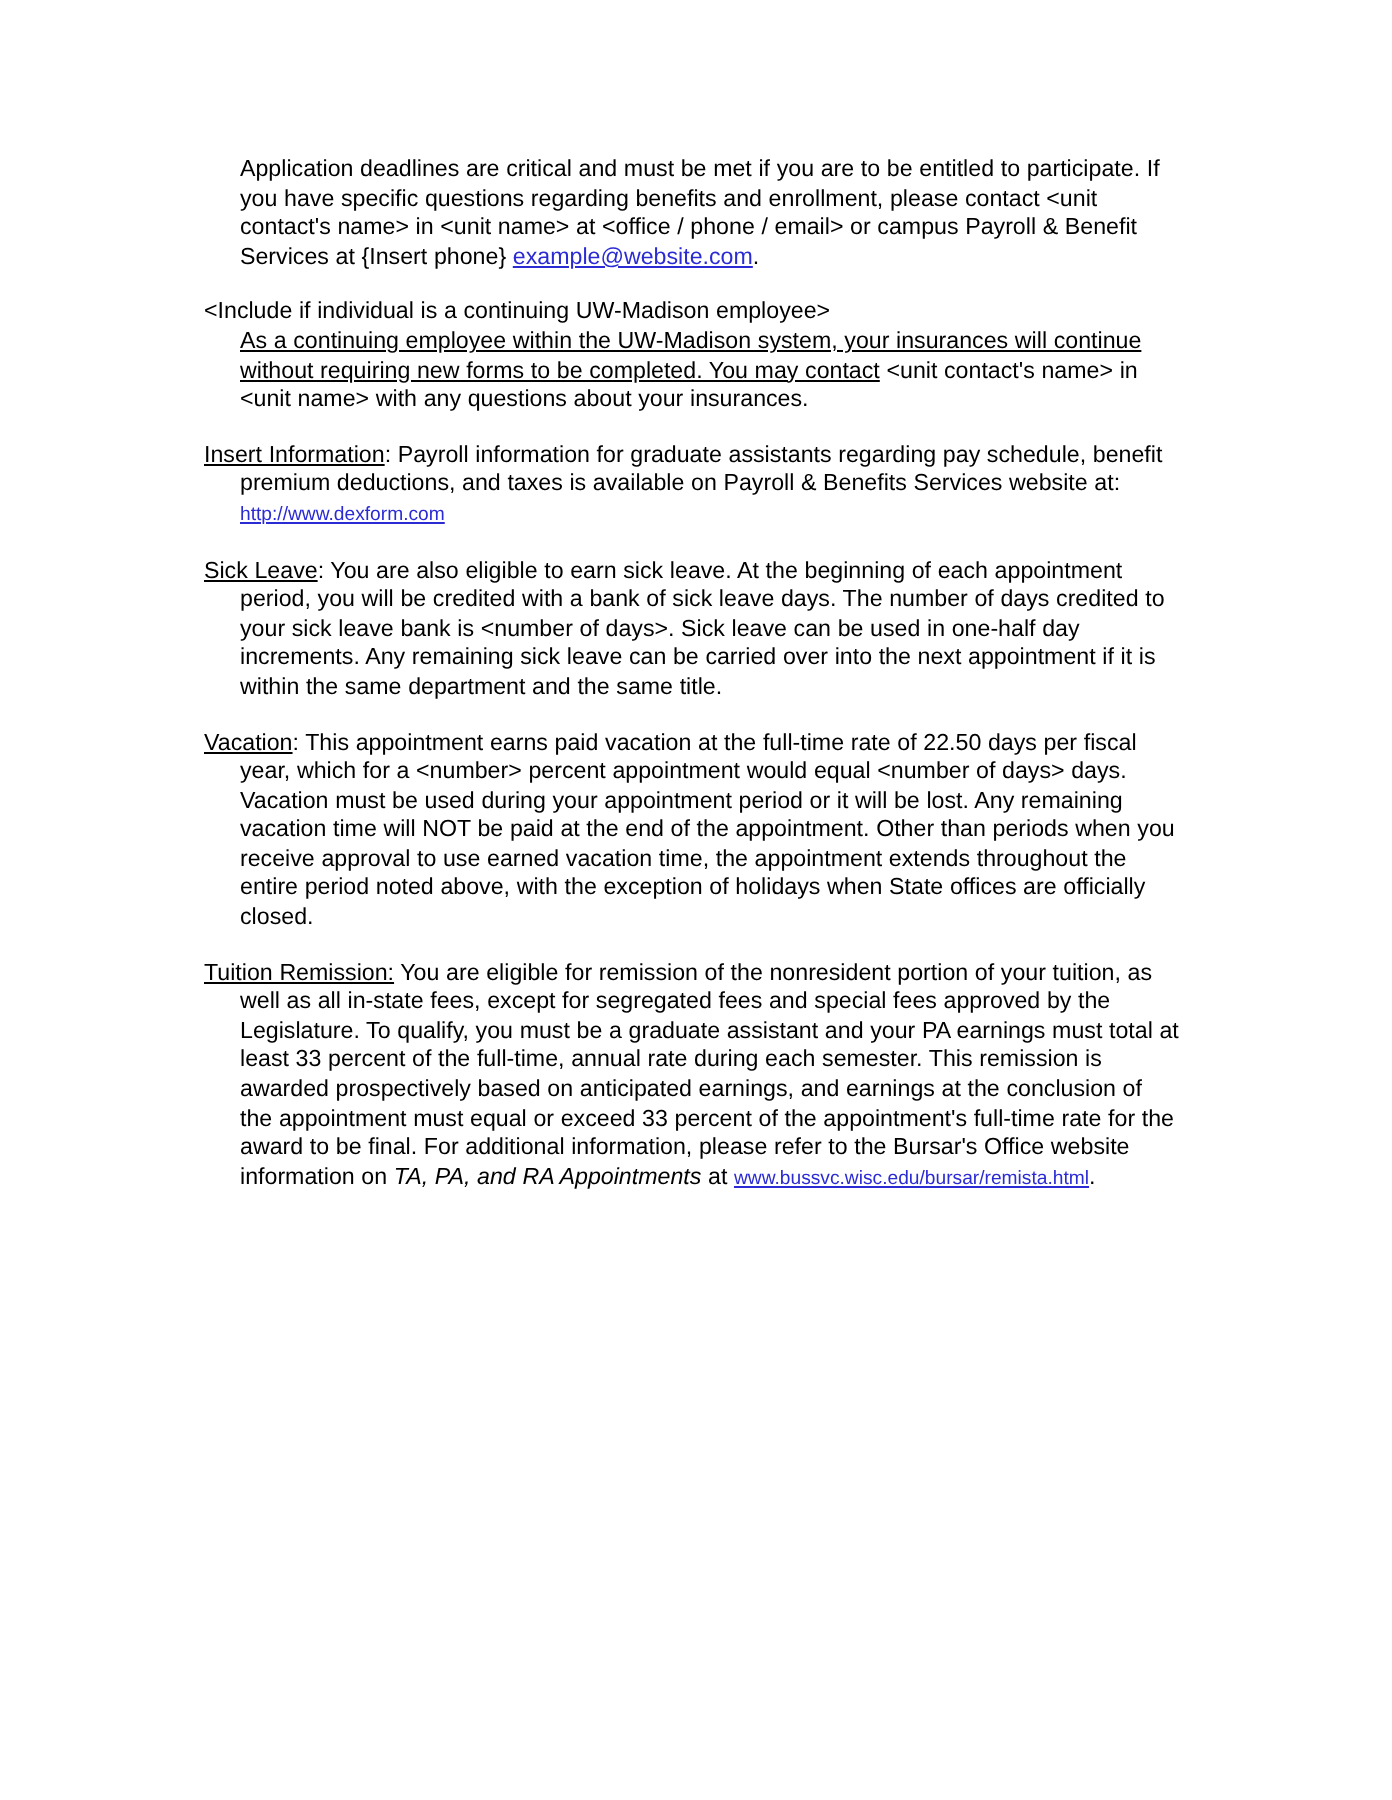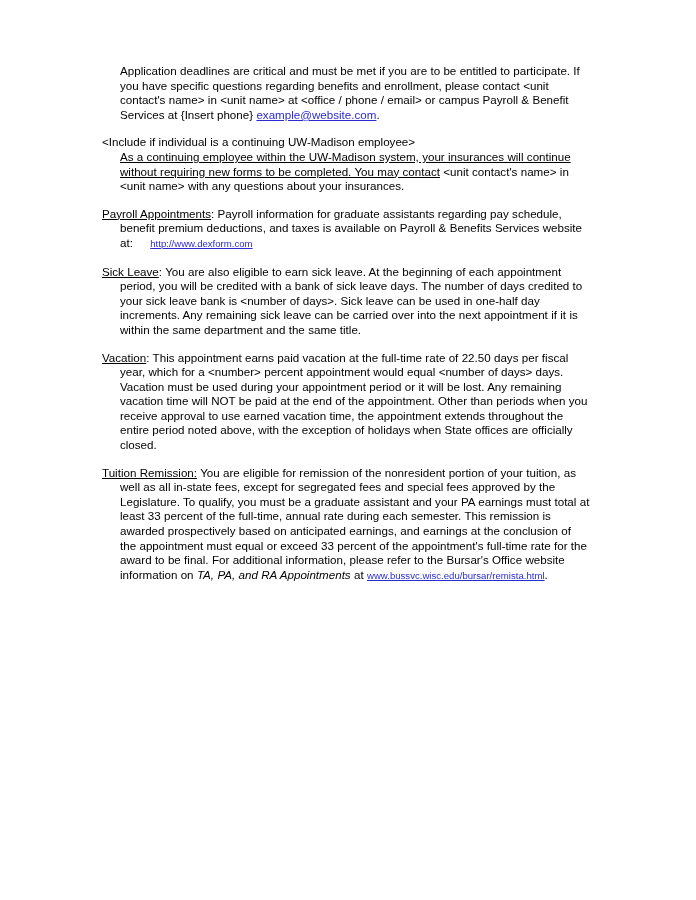--- a/index.html
+++ b/index.html
@@ -17,21 +17,21 @@
   .page {
     position: relative;
     width: 696px;
     height: 900px;
     background: #ffffff;
     overflow: hidden;
   }
   .doc-body {
     position: absolute;
     left: 102px;
-    top: 64px;
+    top: 78px;
     width: 488px;
   }
   .para {
     font-size: 11.6px;
     line-height: 14.6px;
     margin: 0 0 13px 0;
     text-align: left;
     word-spacing: 0.1px;
   }
   
@@ -65,18 +65,18 @@
 </style>
 </head>
 <body>
 
 <div class="page">
   <div class="doc-body" id="doc-body">
 
   <p class="para block-indent"><span>Application deadlines are critical and must be met if you are to be entitled to participate. If you have specific questions regarding benefits and enrollment, please contact &lt;unit contact's name&gt;  in &lt;unit name&gt; at &lt;office / phone / email&gt; or campus Payroll &amp; Benefit Services at {Insert phone} </span><a class="link" href="#">example@website.com</a><span>.</span></p>
       <p class="para tight"><span>&lt;Include if individual is a continuing UW-Madison employee&gt;</span></p>
       <p class="para block-indent"><span class="u">As a continuing employee within the UW-Madison system, your insurances will continue without requiring new forms to be completed. You may contact</span><span> &lt;unit contact's name&gt;  in &lt;unit name&gt; with any questions about your insurances.</span></p>
-      <p class="para hanging"><span class="u">Payroll Appointments</span><span>:  Payroll information for graduate assistants regarding  pay schedule, benefit premium deductions, and taxes is available on Payroll &amp; Benefits Services website at: </span><span class="link-gap"></span><a class="link link-small" href="#">http://www.dexform.com</a></p>
+      <p class="para hanging"><span class="u">Insert Information</span><span>:  Payroll information for graduate assistants regarding  pay schedule, benefit premium deductions, and taxes is available on Payroll &amp; Benefits Services website at: </span><span class="link-gap"></span><a class="link link-small" href="#">http://www.dexform.com</a></p>
       <p class="para hanging"><span class="u">Sick Leave</span><span>:  You are also eligible to earn sick leave. At the beginning of each appointment period, you will be credited with a bank of sick leave days. The number of days credited to your sick leave bank is &lt;number of days&gt;. Sick leave can be used in one-half day increments.  Any remaining sick leave can be carried over into the next appointment if it is within the same department and the same title.</span></p>
       <p class="para hanging"><span class="u">Vacation</span><span>:  This appointment earns paid vacation at the full-time rate of 22.50 days per fiscal year, which for a &lt;number&gt; percent appointment would equal &lt;number of days&gt;  days. Vacation must be used during your appointment period or it will be lost. Any remaining vacation time will NOT be paid at the end of the appointment. Other than periods when you receive approval to use earned vacation time, the appointment extends throughout the entire period noted above, with the exception of holidays when State offices are officially closed.</span></p>
       <p class="para hanging"><span class="u">Tuition Remission:</span><span>  You are eligible for remission of the nonresident portion of your tuition, as well as all in-state fees, except for segregated fees and special fees approved by the Legislature. To qualify, you must be a graduate assistant and your PA earnings must total at least 33 percent of the full-time, annual rate during each semester. This remission is awarded prospectively based on anticipated earnings, and earnings at the conclusion of the appointment must equal or exceed 33 percent of the appointment's full-time rate for the award to be final. For additional information, please refer to the Bursar's Office website information on </span><em class="it">TA, PA, and RA Appointments</em><span> at </span><a class="link link-small" href="#">www.bussvc.wisc.edu/bursar/remista.html</a><span>.</span></p>
     </div>
 </div>
 
 </body></html>

